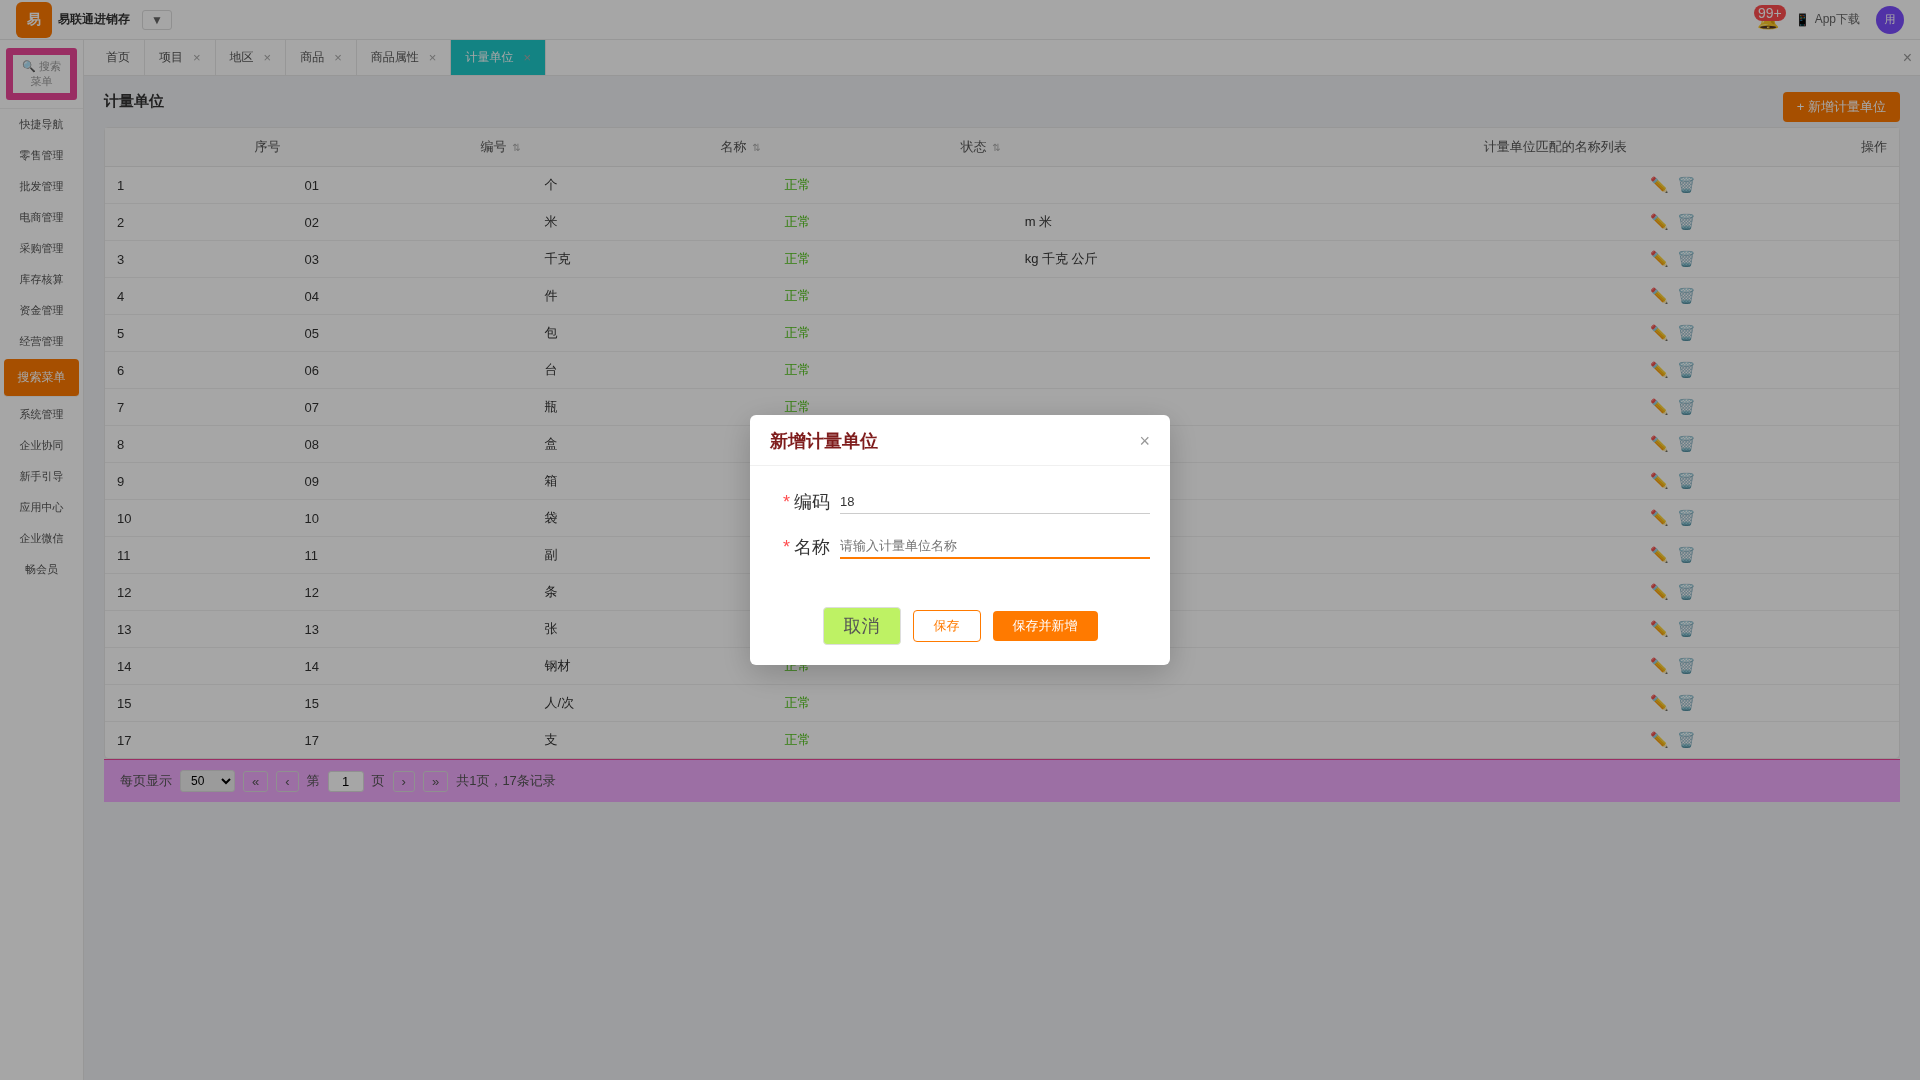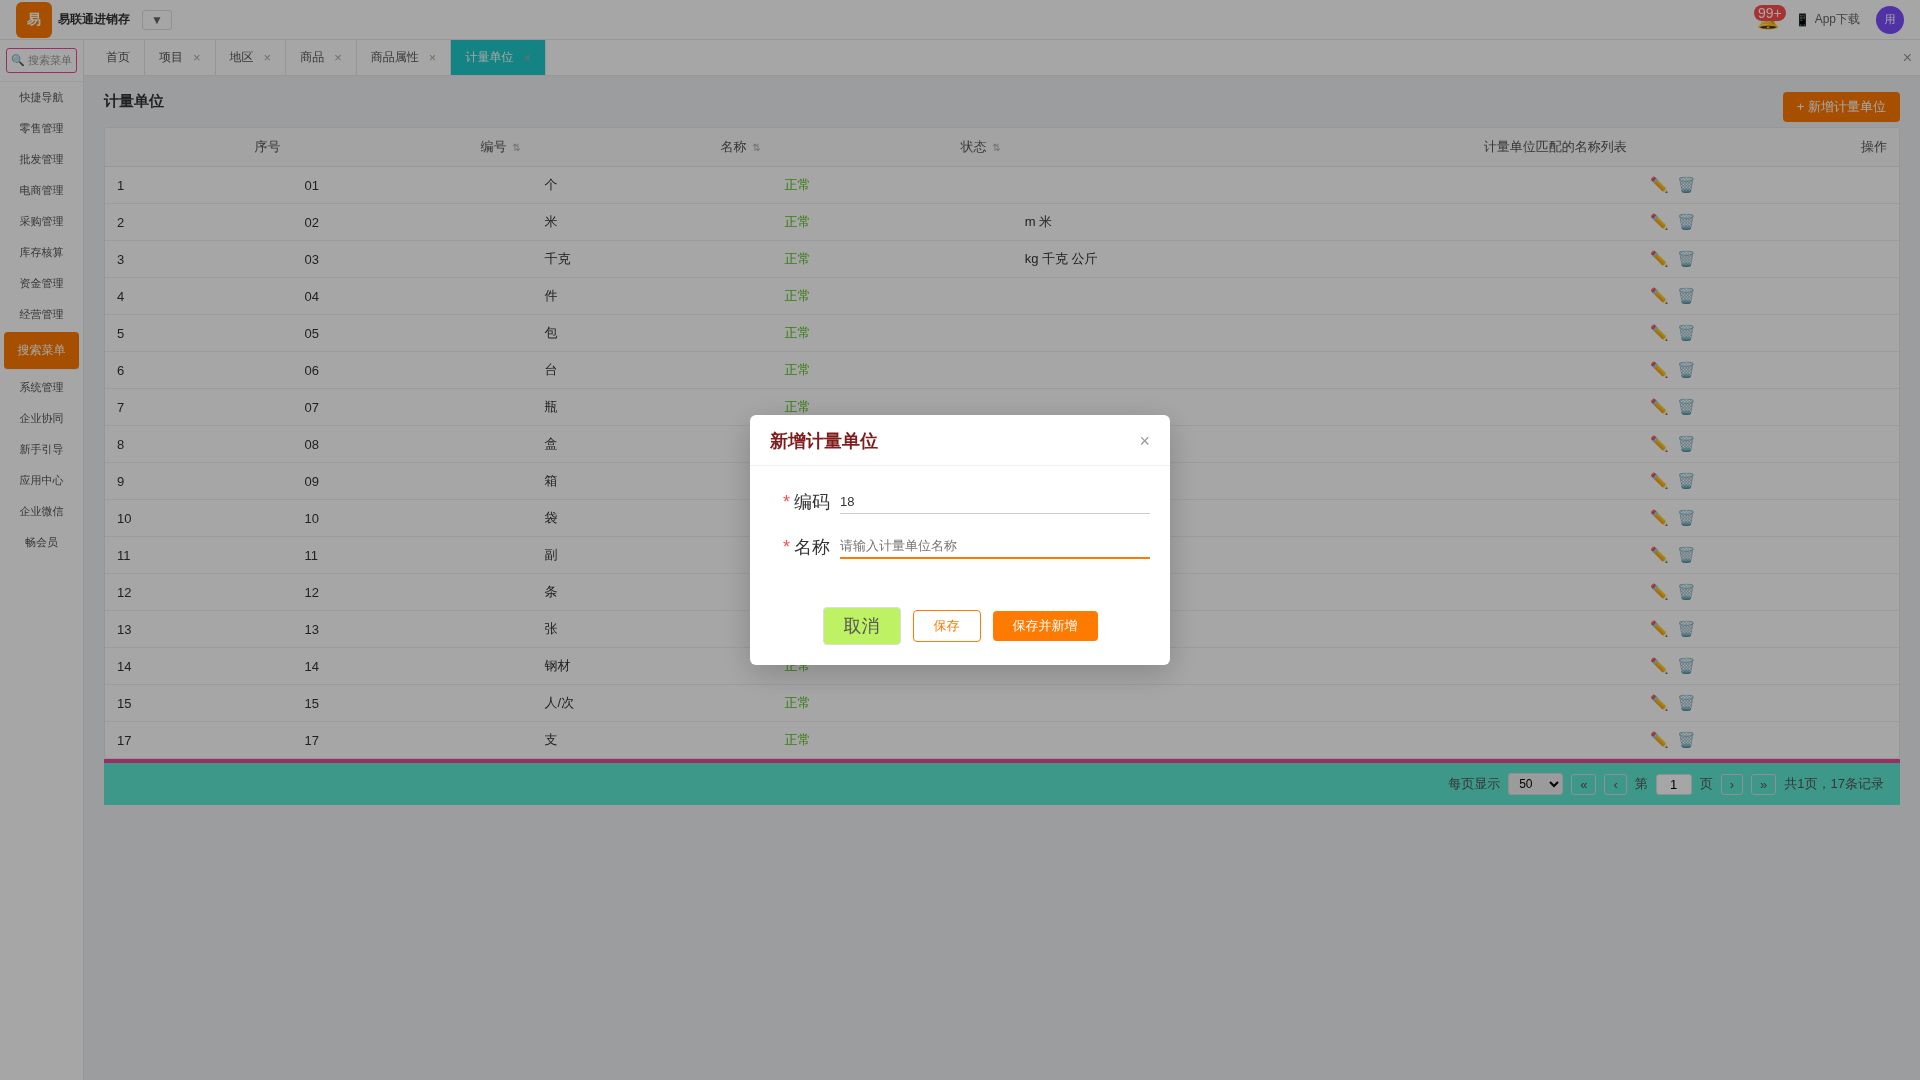--- a/index.html
+++ b/index.html
@@ -21,21 +21,21 @@
     .badge { position: absolute; top: -4px; right: -6px; background: #ff4d4f; color: #fff; border-radius: 8px; font-size: 14px; padding: 0 4px; min-width: 16px; text-align: center; }
     .app-download { display: flex; align-items: center; gap: 4px; color: #666; font-size: 12px; cursor: pointer; }
     .user-avatar { width: 28px; height: 28px; background: #7c4dff; border-radius: 50%; display: flex; align-items: center; justify-content: center; color: #fff; font-size: 11px; cursor: pointer; }
 
     
     .layout { display: flex; height: calc(1080px - 40px); }
 
     
     .sidebar { width: 84px; background: #fff; border-right: 1px solid #e8e8e8; display: flex; flex-direction: column; }
     .sidebar-search { padding: 8px 6px; border-bottom: 1px solid #f0f0f0; }
-    .sidebar-search-btn { width: 100%; background: none; border: 1px solid #ec4899; border-radius: 3px; padding: 4px; font-size: 11px; color: #999; cursor: pointer; text-align: center; }
+    .sidebar-search-btn { width: 100%; background: none; border: 7px solid #ec4899; border-radius: 3px; padding: 4px; font-size: 11px; color: #999; cursor: pointer; text-align: center; }
     .sidebar-item { padding: 10px 4px; text-align: center; cursor: pointer; color: #555; font-size: 12px; border-bottom: 1px solid #f5f5f5; }
     .sidebar-item.active { background: #ff7a00; color: #fff; border-radius: 4px; margin: 2px 4px; }
     .sidebar-nav-item { padding: 8px 4px; text-align: center; cursor: pointer; color: #555; font-size: 11px; }
 
     
     .main { flex: 1; display: flex; flex-direction: column; overflow: hidden; }
 
     
     .tab-bar { display: flex; align-items: center; background: #fff; border-bottom: 1px solid #e8e8e8; padding: 0 8px; height: 36px; }
     .tab { display: flex; align-items: center; gap: 6px; padding: 6px 14px; border-right: 1px solid #e8e8e8; cursor: pointer; font-size: 12px; color: #555; white-space: nowrap; height: 100%; }
@@ -53,21 +53,21 @@
     table { width: 100%; border-collapse: collapse; }
     thead tr { background: #fafafa; }
     th { padding: 10px 12px; text-align: right; font-weight: 500; color: #555; font-size: 13px; border-bottom: 1px solid #e8e8e8; white-space: nowrap; }
     td { padding: 9px 12px; color: #333; font-size: 13px; border-bottom: 1px solid #f0f0f0; }
     tr:last-child td { border-bottom: none; }
     .status-normal { color: #52c41a; }
     .action-icons { display: flex; gap: 8px; align-items: center; }
     .action-icon { background: none; border: none; cursor: pointer; color: #999; font-size: 15px; }
 
     
-    .pagination { display: flex; align-items: center; justify-content: flex-end; padding: 10px 16px; gap: 8px; font-size: 13px; color: #555; background: #5eead4; border-top: 4px solid #ec4899; }
+    .pagination { display: flex; align-items: center; padding: 10px 16px; gap: 8px; font-size: 13px; color: #555; background: #f0abfc; border-top: 1px solid #ec4899; }
     .page-size-select { border: 1px solid #ddd; border-radius: 3px; padding: 2px 6px; font-size: 12px; }
     .page-btn { background: none; border: 1px solid #ddd; border-radius: 3px; padding: 2px 8px; cursor: pointer; color: #555; font-size: 13px; }
     .page-input { width: 36px; border: 1px solid #ddd; border-radius: 3px; text-align: center; padding: 2px; font-size: 13px; }
 
     
     .overlay { position: fixed; top: 0; left: 0; width: 1920px; height: 1080px; background: rgba(0,0,0,0.35); z-index: 100; display: flex; align-items: center; justify-content: center; }
 
     
     .modal { background: #fff; border-radius: 6px; width: 420px; box-shadow: 0 8px 32px rgba(0,0,0,0.2); }
     .modal-header { display: flex; align-items: center; justify-content: space-between; padding: 14px 20px 12px; border-bottom: 1px solid #f0f0f0; }

